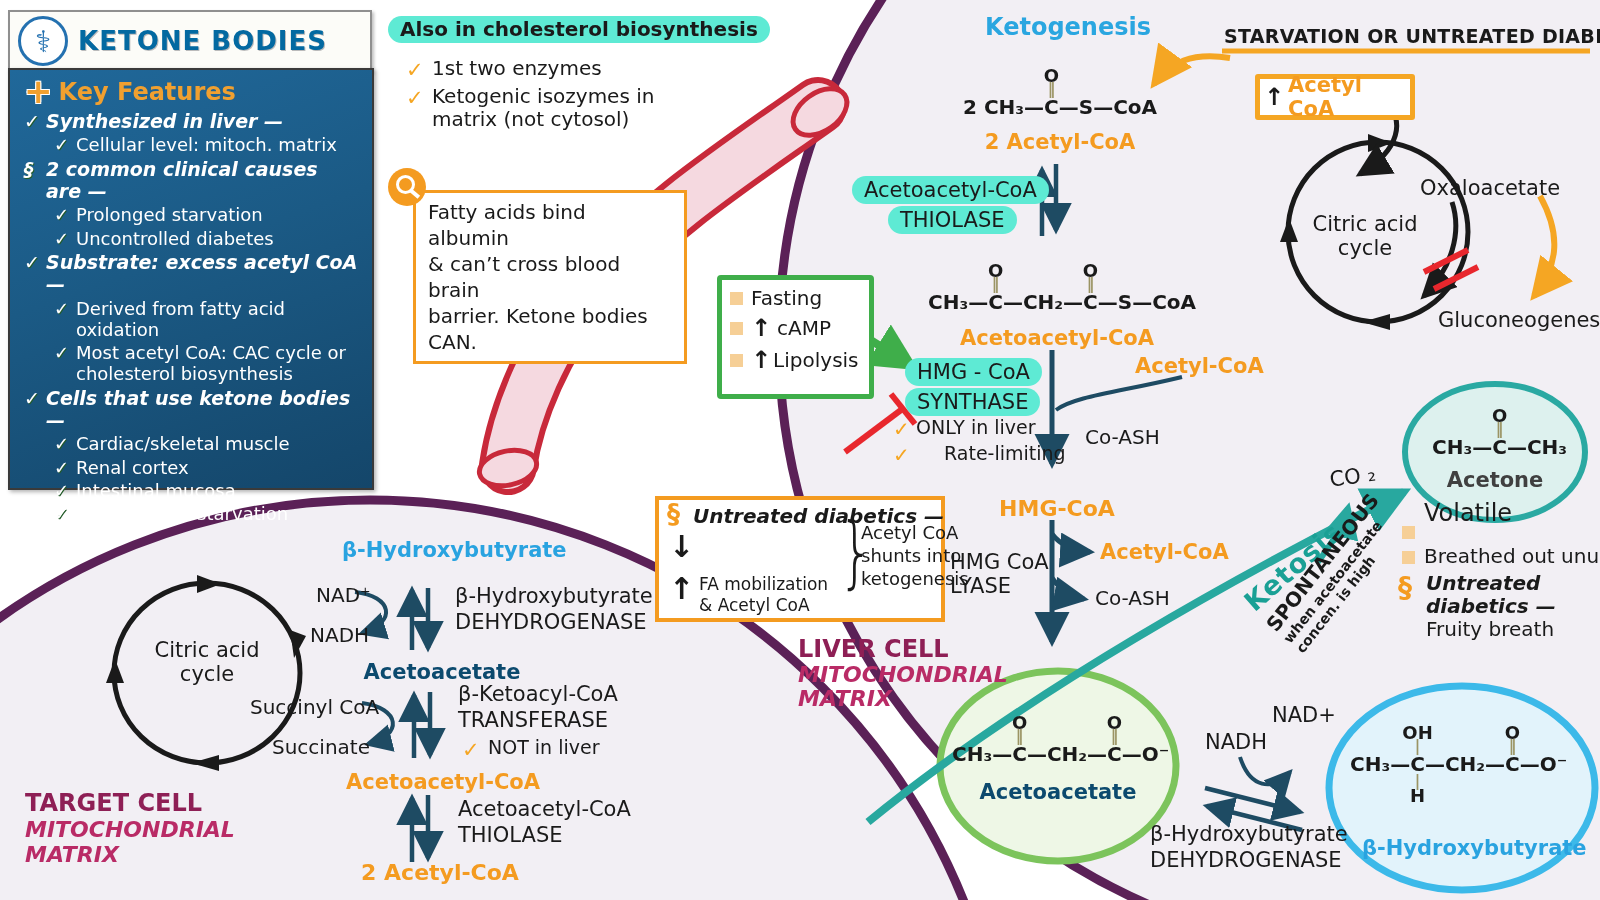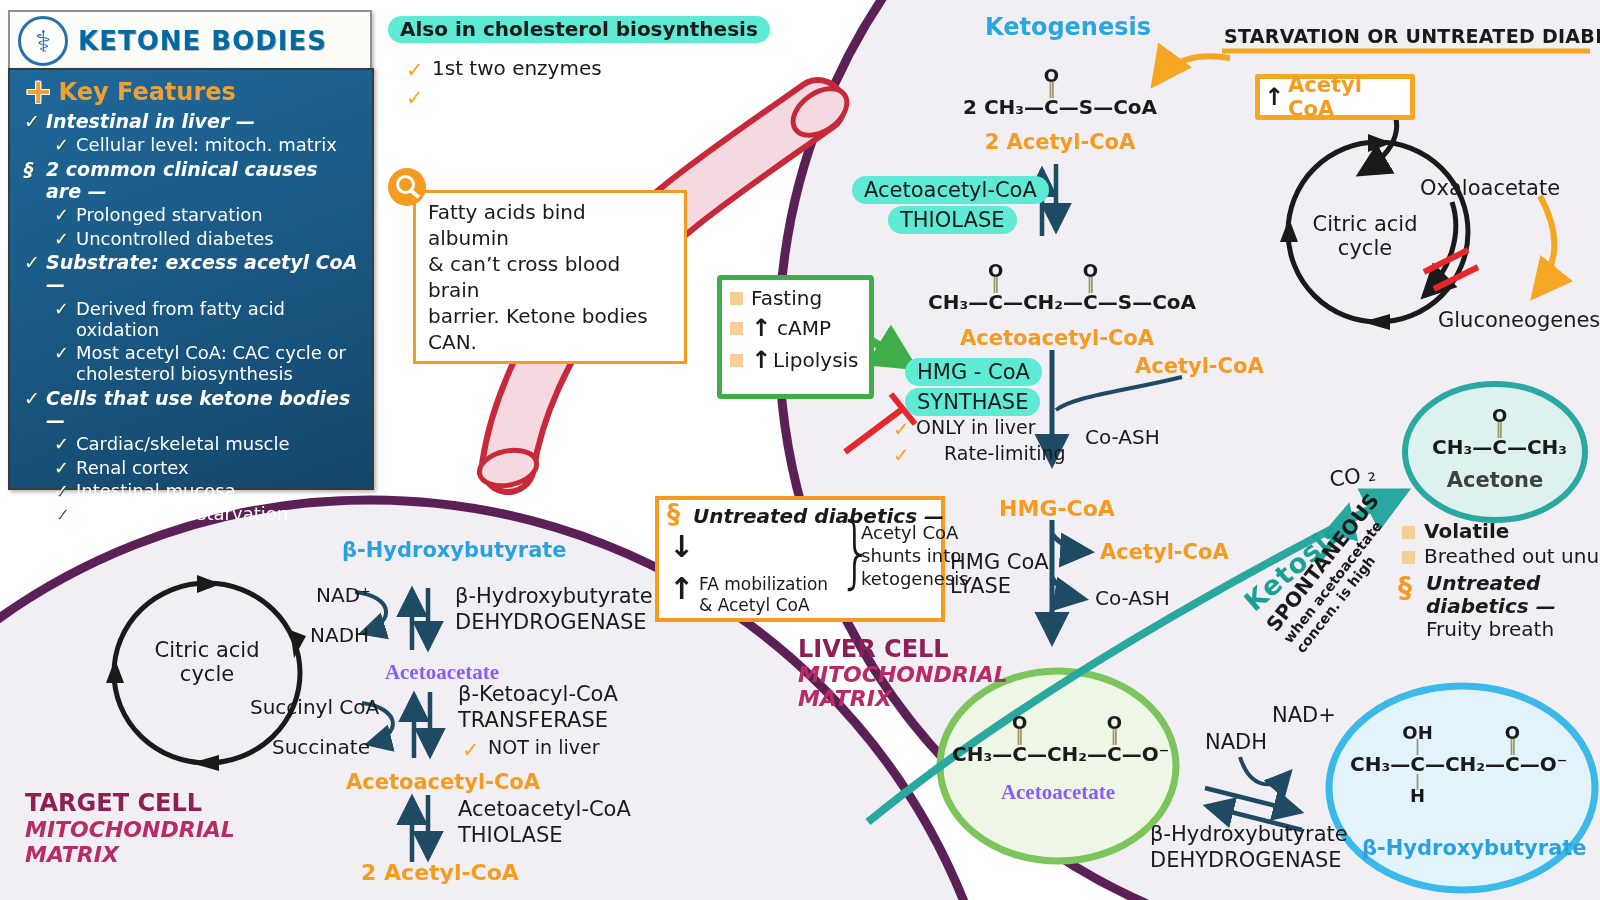--- a/index.html
+++ b/index.html
@@ -5,21 +5,21 @@
   html,body{margin:0;padding:0;background:#fff;}
   #canvas{position:relative;width:1600px;height:900px;overflow:hidden;background:#fff;
           font-family:"DejaVu Sans",sans-serif;color:#1a1a1a;}
   svg{position:absolute;left:0;top:0;z-index:1;}
   .t{position:absolute;z-index:2;white-space:nowrap;line-height:1.15;}
   .b{font-weight:bold;}
   .it{font-style:italic;}
   .pre{white-space:pre-line;}
   .ctr{text-align:center;}
   .orange{color:#f49b20;}
-  .green{color:#8b5cf6;font-family:Liberation Serif, serif;}
+  .green{color:#0c4a6e;}
   .teal{color:#404040;}
   .blue{color:#29a3e0;}
   .maroon{color:#8e1f55;}
   .crimson{color:#b92b66;}
   .pill{background:#5eead4;border-radius:16px;padding:2px 12px;}
   .box{position:absolute;z-index:2;background:#fff;}
   .chk{color:#f5a623;font-weight:bold;}
   .sq{display:inline-block;width:13px;height:13px;background:#f6cf96;margin-right:8px;flex:0 0 auto;}
   .row{display:flex;align-items:center;}
   
@@ -161,21 +161,21 @@
   <div class="title">KETONE BODIES</div>
 </div>
 <div id="panel" class="box">
   <div class="kf-title">
     <span class="plus">+</span>
     <span>Key Features</span>
   </div>
   <div id="kf-list">
         <div class="kf-row lvl1">
           <span class="kf-ic">✓</span>
-          <span class="kf-tx">Intestinal in liver —</span>
+          <span class="kf-tx">Synthesized in liver —</span>
         </div>
         <div class="kf-row lvl2">
           <span class="kf-ic">✓</span>
           <span class="kf-tx">Cellular level: mitoch. matrix</span>
         </div>
         <div class="kf-row lvl1">
           <span class="kf-ic">§</span>
           <span class="kf-tx">2 common clinical causes are —</span>
         </div>
         <div class="kf-row lvl2">
@@ -219,20 +219,22 @@
           <span class="kf-ic">✓</span>
           <span class="kf-tx">Brain cells in starvation</span>
         </div>
       </div>
 </div>
 
 <div class="t b pill" style="left:388px;top:16px;font-size:20px;">Also in cholesterol biosynthesis</div>
 <div class="t chk" style="left:406px;top:58px;font-size:21px;">✓</div>
 <div class="t" style="left:432px;top:57px;font-size:20px;">1st two enzymes</div>
 <div class="t chk" style="left:406px;top:86px;font-size:21px;">✓</div>
+<div class="t pre" style="left:432px;top:85px;font-size:20px;">Ketogenic isozymes in
+matrix (not cytosol)</div>
 
 <div id="mag">
       <span class="lens"></span>
       <span class="hdl"></span>
     </div>
 <div class="box pre" style="left:413px;top:190px;width:244px;padding:6px 12px;border:3px solid #f49b20;font-size:20px;line-height:1.3;">Fatty acids bind albumin
 &amp; can’t cross blood brain
 barrier. Ketone bodies CAN.</div>
 
 <div class="box" style="left:717px;top:275px;width:135px;height:108px;border:5px solid #3fae4a;border-radius:4px;padding:6px 4px 0 8px;">
@@ -312,21 +314,21 @@
 <div class="t rot" style="left:1262px;top:622px;transform:rotate(-52deg);">
   <div class="b" style="font-size:20px;">SPONTANEOUS</div>
   <div class="b" style="font-size:14px;">when acetoacetate</div>
   <div class="b" style="font-size:14px;">concen. is high</div>
 </div>
 <div class="t rot" style="left:1328px;top:468px;font-size:21px;transform:rotate(-8deg);">CO ₂</div>
 
 <div class="formula" style="left:1432px;top:435px;"><span class="tok">CH₃</span><span class="tok">—</span><span class="tok">C<span class="above"><span class="atom">O</span><span class="bond">‖</span></span></span><span class="tok">—</span><span class="tok">CH₃</span></div>
 <div class="t b teal ctr" style="left:1425px;top:468px;width:140px;font-size:21px;">Acetone</div>
 <span class="sq t" style="left:1402px;top:526px;"></span>
-<div class="t" style="left:1424px;top:520px;font-size:20px;font-weight:bold;">Volatile</div>
+<div class="t" style="left:1424px;top:500px;font-size:24px;">Volatile</div>
 <span class="sq t" style="left:1402px;top:551px;"></span>
 <div class="t" style="left:1424px;top:545px;font-size:20px;">Breathed out unused</div>
 <div class="t b" style="left:1398px;top:572px;font-size:28px;color:#f49b20;">§</div>
 <div class="t b it pre" style="left:1426px;top:572px;font-size:20px;">Untreated
 diabetics —</div>
 <div class="t" style="left:1426px;top:618px;font-size:20px;">Fruity breath</div>
 
 <div class="formula" style="left:1350px;top:752px;"><span class="tok">CH₃</span><span class="tok">—</span><span class="tok">C<span class="above"><span class="atom">OH</span><span class="bond">|</span></span><span class="below"><span class="bond">|</span><span class="atom">H</span></span></span><span class="tok">—</span><span class="tok">CH₂</span><span class="tok">—</span><span class="tok">C<span class="above"><span class="atom">O</span><span class="bond">‖</span></span></span><span class="tok">—</span><span class="tok">O⁻</span></div>
 <div class="t b blue ctr" style="left:1362px;top:836px;width:200px;font-size:21px;">β-Hydroxybutyrate</div>
 <div class="t" style="left:1205px;top:730px;font-size:21px;">NADH</div>

